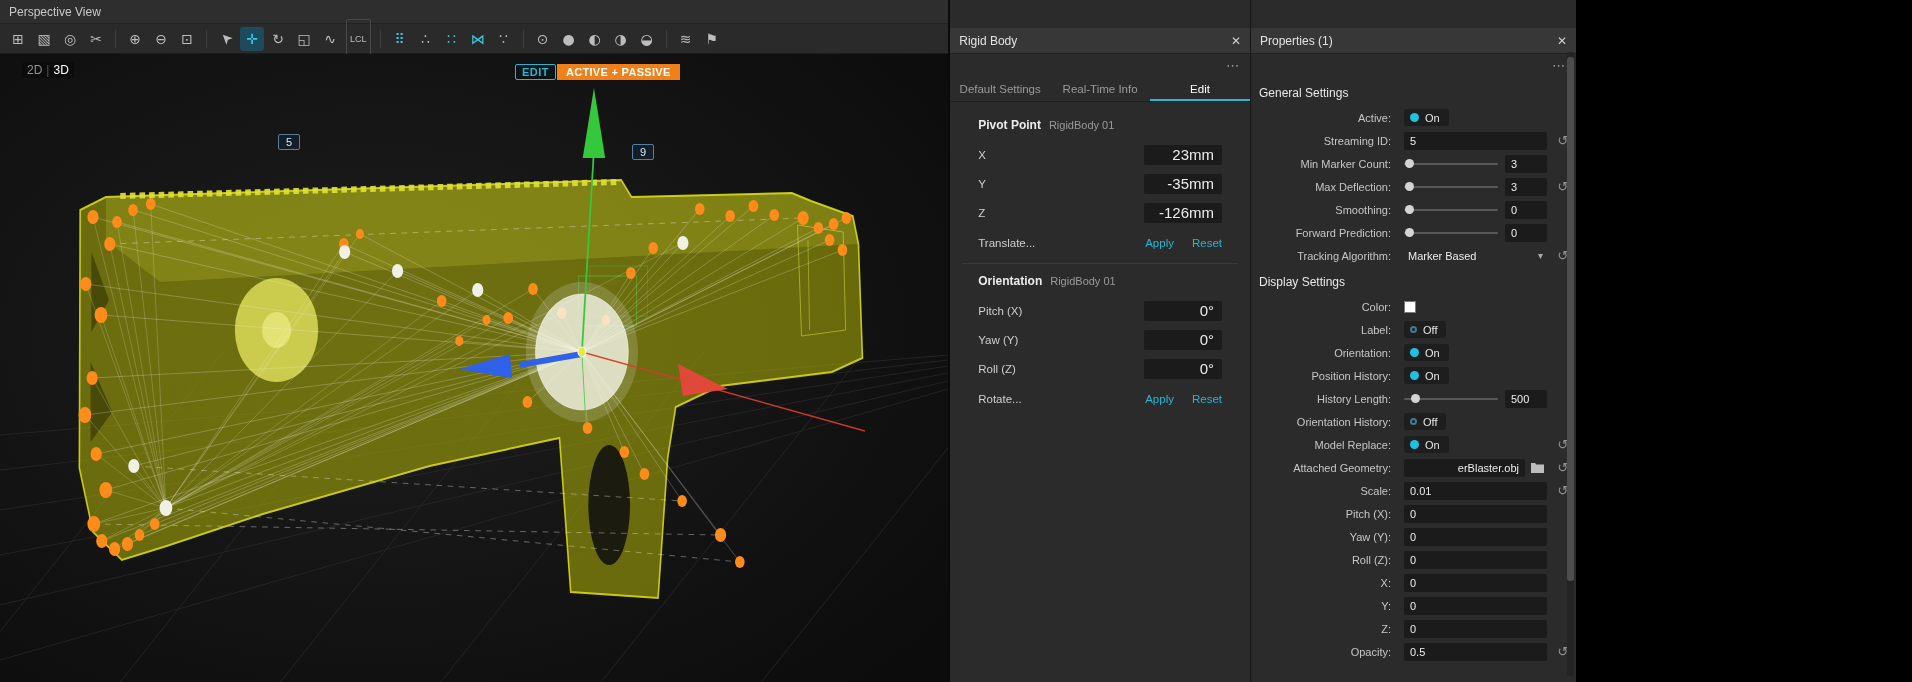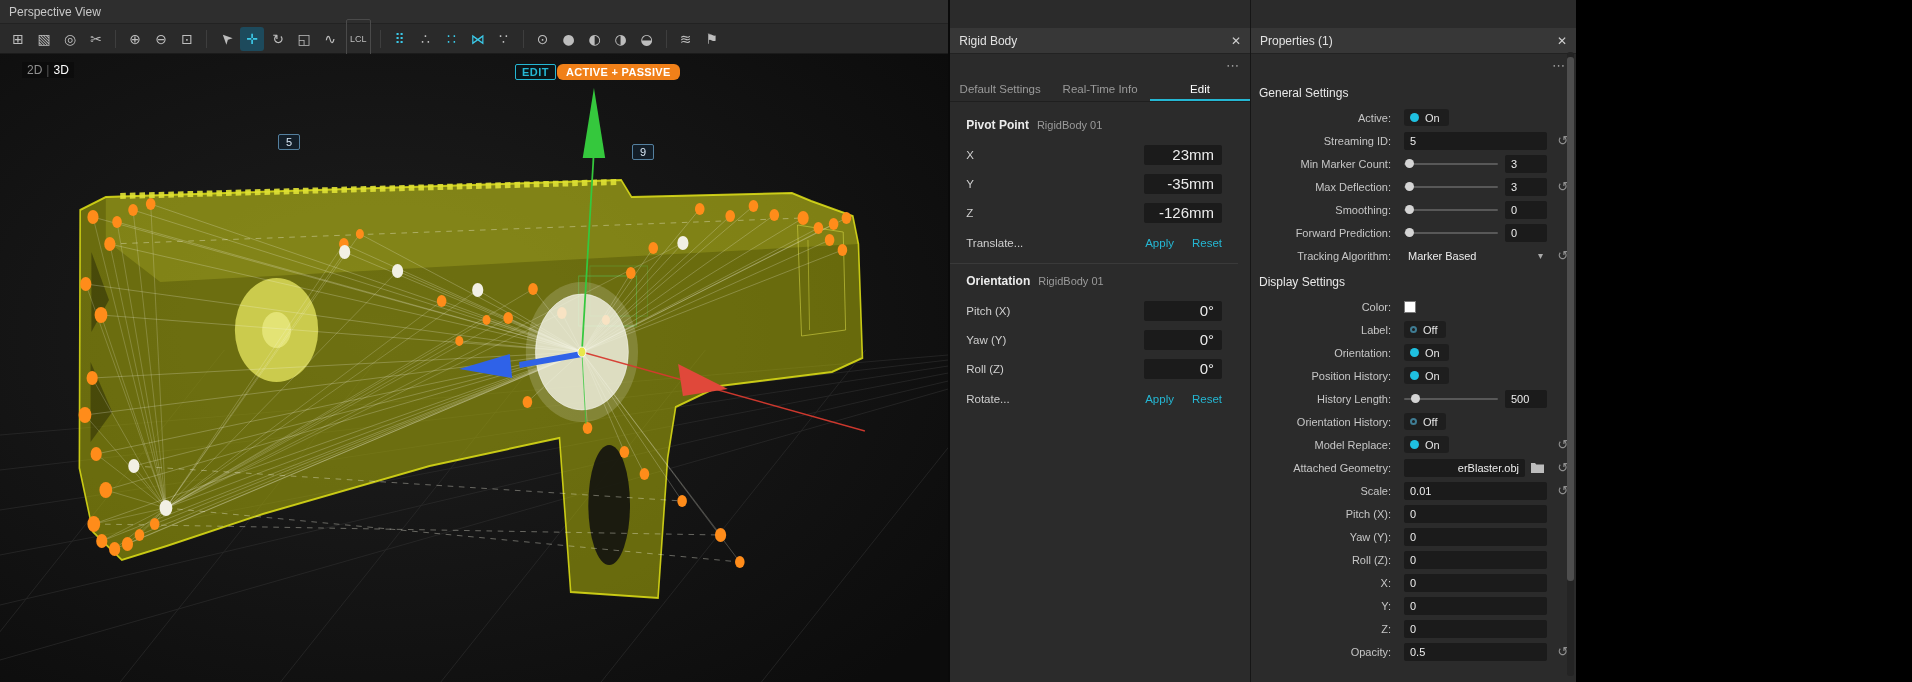--- a/index.html
+++ b/index.html
@@ -14,36 +14,36 @@
   .tb-btn.active { background:#1d4a5c; color:#3bc9e8; }
   .tb-btn.teal { color:#3bc9e8; }
   .tb-text { font-size:9px; color:#bdbdbd; border:1px solid #4a4a4a; padding:14px 3px; border-radius:2px; margin:0 2px; cursor:pointer; }
   .tb-sep { width:1px; height:18px; background:#3e3e3e; margin:0 5px; }
   .vp-scene { flex:1; position:relative; overflow:hidden; background:#0f0f0f; }
   .vp-scene svg { display:block; width:100%; height:100%; }
   .mode-toggle { position:absolute; top:8px; left:22px; font-size:12px; color:#8f8f8f; background:rgba(0,0,0,.25); padding:1px 5px; }
   .mode-toggle .sep { color:#555; margin:0 4px; }
   .mode-3d { color:#ffffff; font-weight:normal; }
   .badge-edit { position:absolute; top:10px; left:515px; border:1px solid #25b7d3; color:#25b7d3; font-weight:bold; font-size:11px; padding:1px 6px; border-radius:2px; background:rgba(8,22,26,.75); letter-spacing:.5px; }
-  .badge-active { position:absolute; top:10px; left:557px; background:#f08019; color:#fff; font-weight:bold; font-size:11px; padding:2px 9px; border-radius:6px; letter-spacing:.3px; }
+  .badge-active { position:absolute; top:10px; left:557px; background:#f08019; color:#fff; font-weight:bold; font-size:11px; padding:2px 9px; border-radius:0; letter-spacing:.3px; }
   .mc-label { position:absolute; border:1px solid #54809f; background:rgba(18,36,54,.6); color:#d7e6f4; font-size:11px; min-width:22px; text-align:center; padding:1px 4px; border-radius:2px; }
 
   
   .panel { background:#2b2b2b; display:flex; flex-direction:column; height:682px; }
   .panel-titlebar { height:26px; background:#373737; display:flex; align-items:center; justify-content:space-between; padding:0 9px; font-size:12px; color:#e2e2e2; border-bottom:1px solid #222; flex:none;margin-top:28px; }
   .panel-close { color:#cfcfcf; font-size:12px; cursor:pointer; }
   .panel-menustrip { height:22px; display:flex; justify-content:flex-end; align-items:center; padding:0 10px; color:#9a9a9a; font-size:13px; flex:none; }
   .panel-menustrip span { cursor:pointer; letter-spacing:1px; }
 
   
   .panel.rb { width:374px; }
   .rb-tabs { display:flex; height:26px; border-bottom:1px solid #1f1f1f; font-size:11.5px; color:#9a9a9a; flex:none; }
   .rb-tab { flex:1; display:flex; align-items:center; justify-content:center; cursor:pointer; height:100%; }
   .rb-tab.active { color:#fff; box-shadow:inset 0 -2px 0 #25b7d3; }
-  .rb-content { padding:6px 28px 0 16px; }
+  .rb-content { padding:6px 28px 0 16px;margin-left:12px; }
   .rb-heading { font-size:12px; color:#ececec; font-weight:bold; padding:10px 0 8px; }
   .rb-heading .subject { color:#9a9a9a; font-weight:normal; font-size:11px; margin-left:8px; }
   .rb-row { display:flex; justify-content:space-between; align-items:center; height:29px; }
   .rb-row-label { color:#cfcfcf; font-size:11.5px; }
   .rb-value { width:78px; height:20px; background:#1b1b1b; border-radius:2px; color:#ececec; font-size:15px; display:flex; align-items:center; justify-content:flex-end; padding-right:8px; cursor:text; }
   .rb-action-row { display:flex; align-items:center; height:32px; }
   .rb-action { color:#cfcfcf; font-size:11.5px; flex:1; }
   .rb-link { color:#25b7d3; font-size:11.5px; margin-left:18px; cursor:pointer; }
   .rb-divider { border-top:1px solid #3a3a3a; margin:4px -16px 0 -16px; }
 

